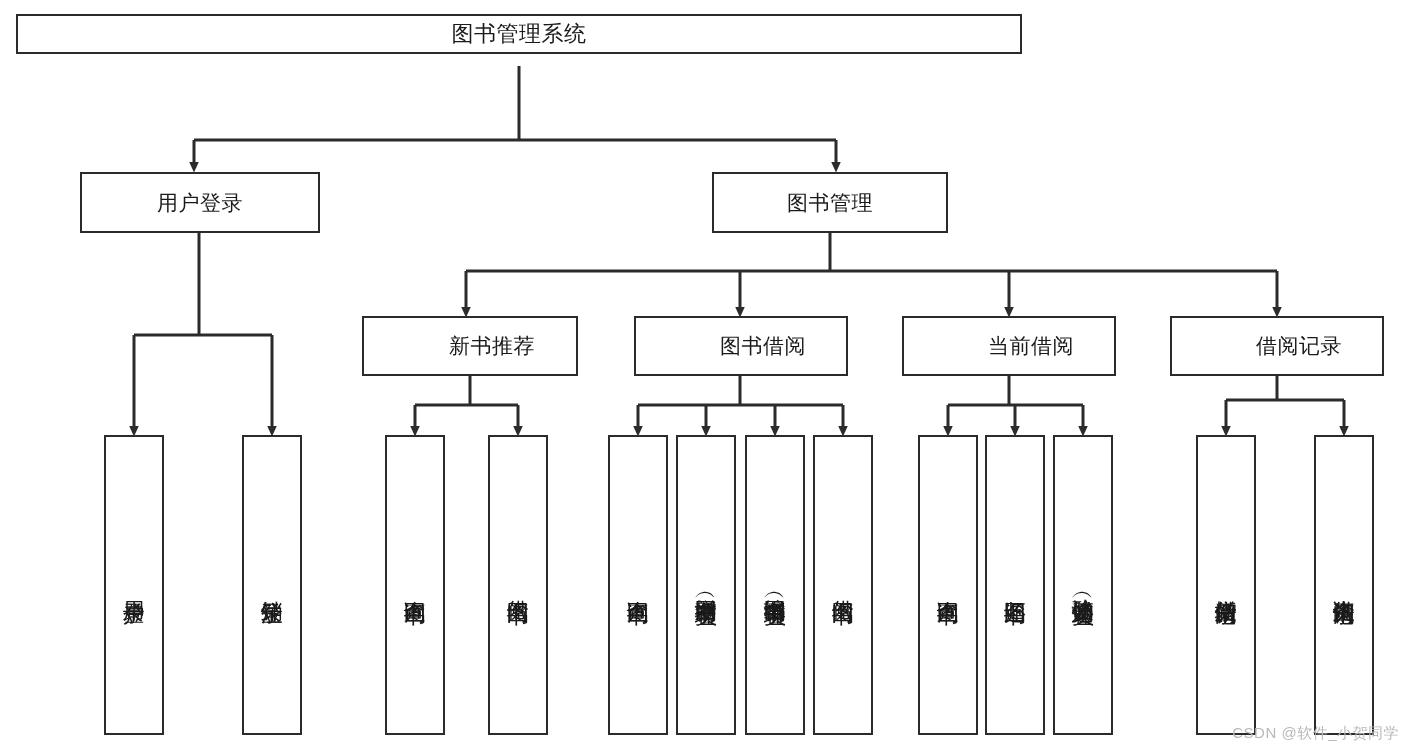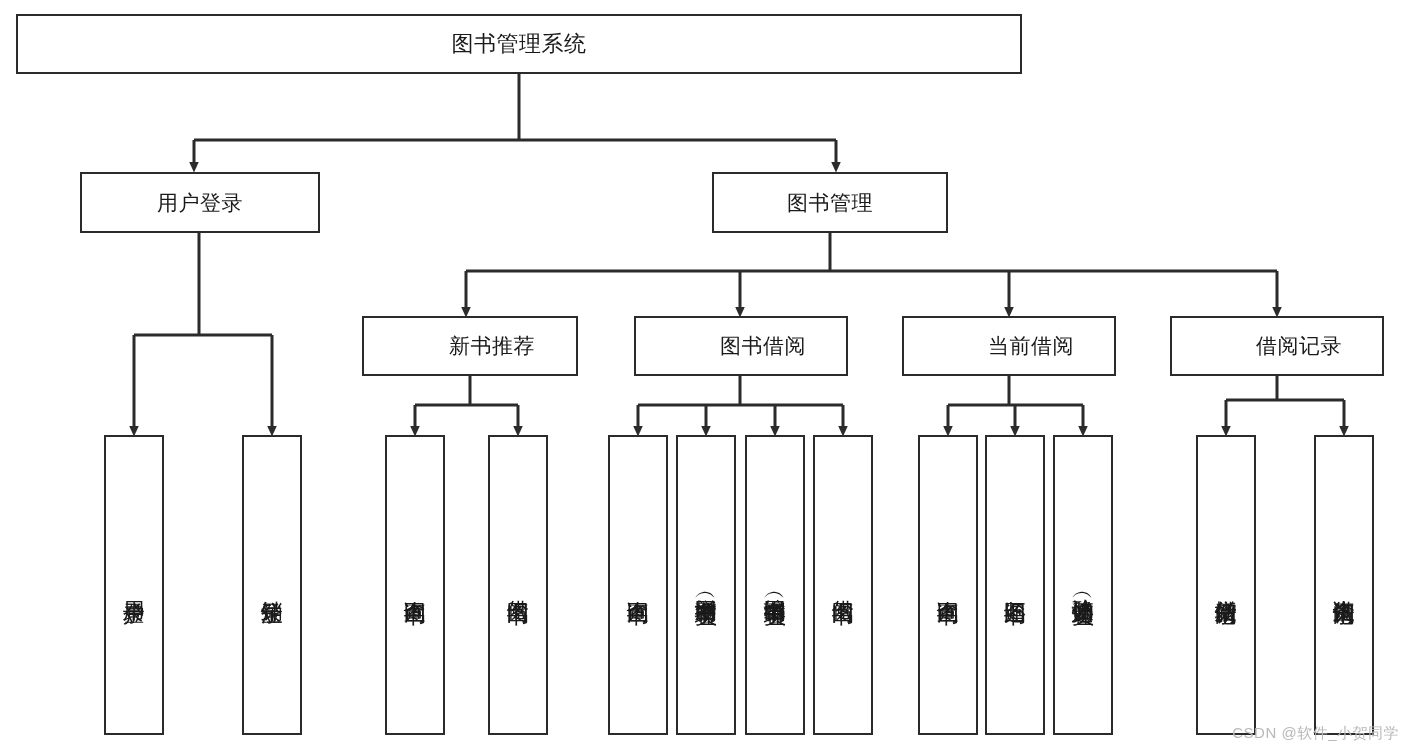--- a/index.html
+++ b/index.html
@@ -116,21 +116,21 @@
       <path d="M1015,405 L1015,427" marker-end="url(#arrow)"></path>
       <path d="M1083,405 L1083,427" marker-end="url(#arrow)"></path>
 
       <path d="M1277,376 L1277,400"></path>
       <path d="M1226,400 L1344,400"></path>
       <path d="M1226,400 L1226,427" marker-end="url(#arrow)"></path>
       <path d="M1344,400 L1344,427" marker-end="url(#arrow)"></path>
     </g>
   </svg>
 
-  <div class="node root" style="left:16px; top:14px; width:1006px; height:60px;text-align:right;">
+  <div class="node root" style="left:16px; top:14px; width:1006px; height:40px;text-align:right;">
     <span class="label">图书管理系统</span>
   </div>
 
   <div class="node level2" style="left:80px; top:172px; width:240px; height:61px;">
     <span class="label">用户登录</span>
   </div>
   <div class="node level2" style="left:712px; top:172px; width:236px; height:61px;">
     <span class="label">图书管理</span>
   </div>
 

